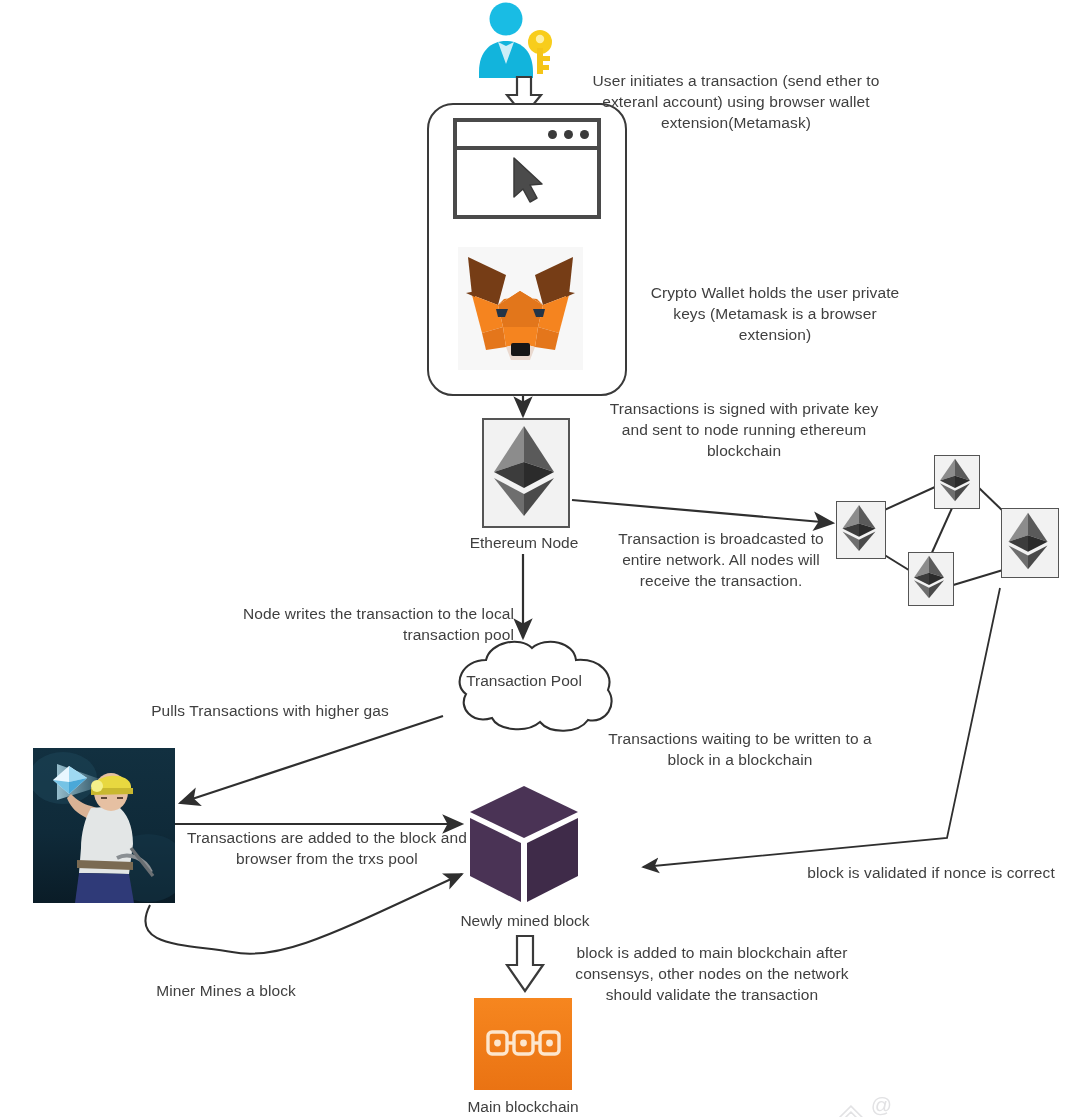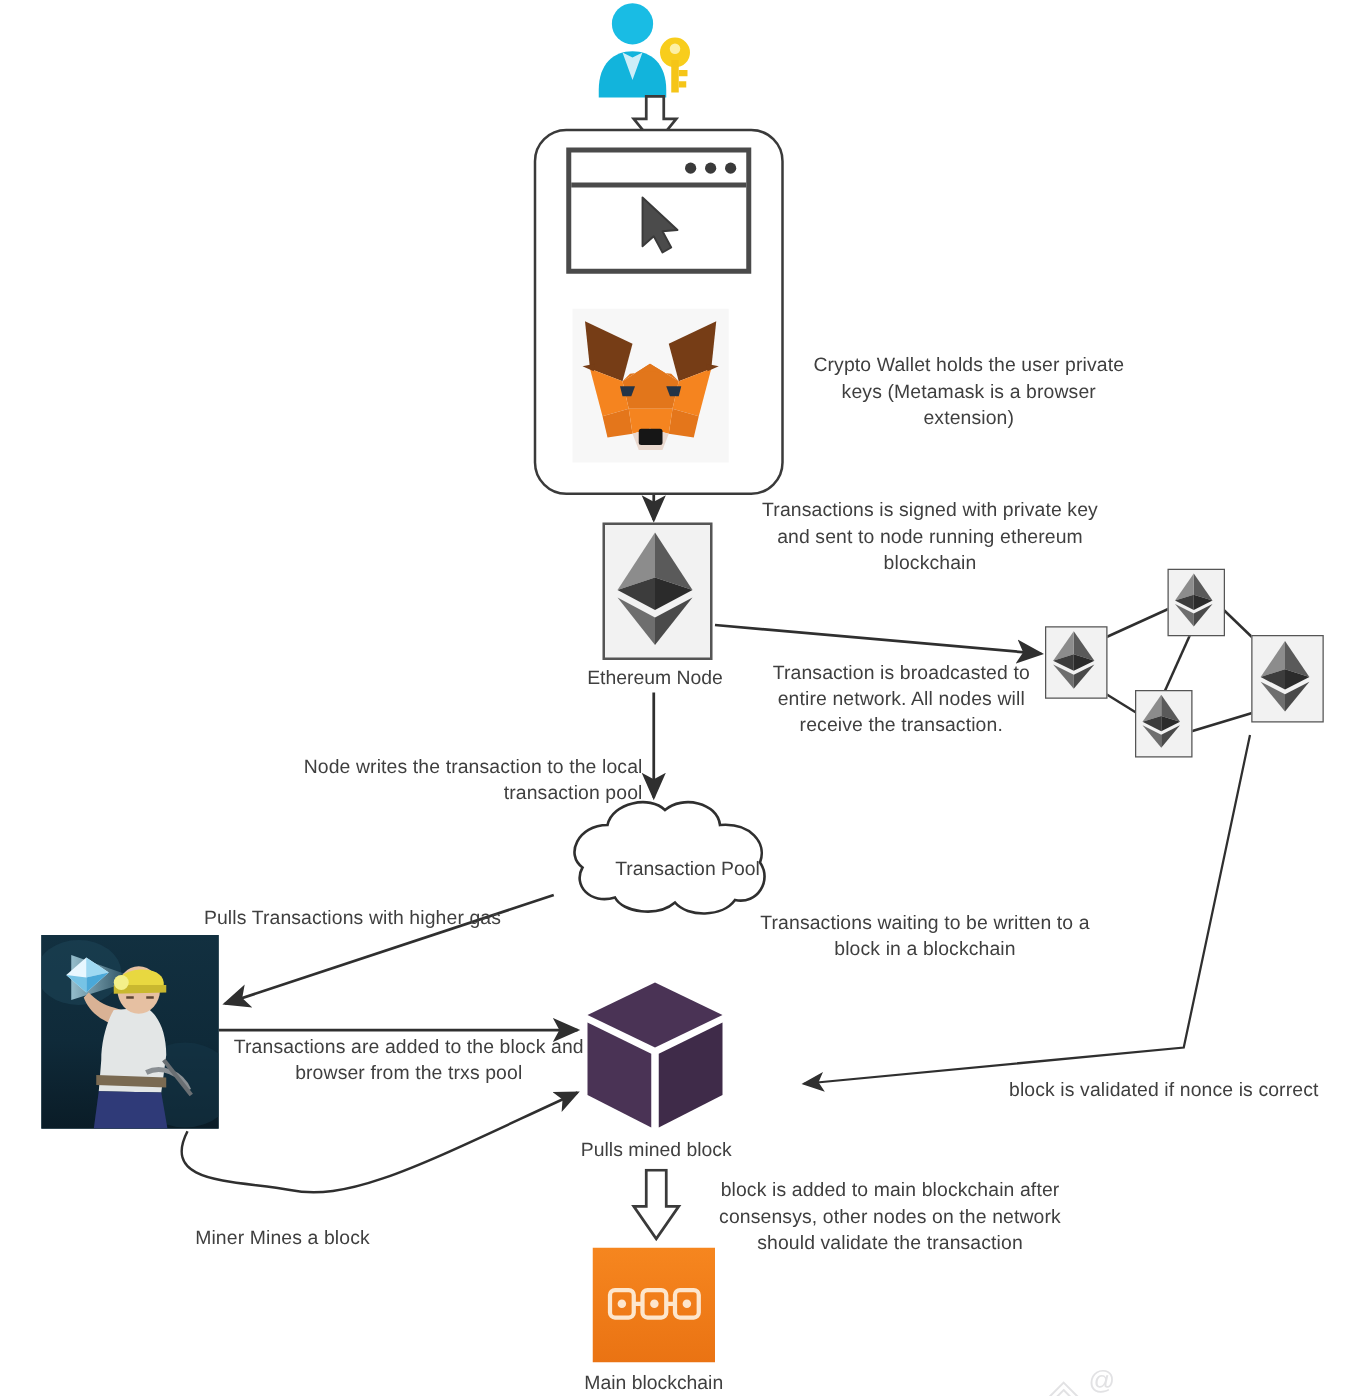--- a/index.html
+++ b/index.html
@@ -196,21 +196,21 @@
   </div>
 
   <div class="node" style="left:428px;top:632px;">
     <svg width="196" height="104" viewBox="0 0 196 104">
       <path d="M58,28 C62,10 92,4 104,16 C118,4 146,10 148,28
                C172,26 186,42 180,58 C190,72 178,92 160,88
                C150,102 122,102 112,90 C98,102 70,98 64,86
                C44,92 30,76 38,62 C24,52 34,28 58,28 Z" fill="#ffffff" stroke="#2f2f2f" stroke-width="2.1"></path>
     </svg>
   </div>
-  <div class="lbl" style="left:472px;top:671px;width:156px;margin-top:15px;">Transaction Pool</div>
+  <div class="lbl" style="left:446px;top:671px;width:156px;">Transaction Pool</div>
 
   <div class="miner" style="left:33px;top:748px;width:142px;height:155px;">
     <svg width="142" height="155" viewBox="0 0 142 155">
       <defs>
         <linearGradient id="cave" x1="0" y1="0" x2="0" y2="1">
           <stop offset="0%" stop-color="#123040"></stop>
           <stop offset="55%" stop-color="#0f2a39"></stop>
           <stop offset="100%" stop-color="#0a1c27"></stop>
         </linearGradient>
         <linearGradient id="beam" x1="0" y1="0" x2="1" y2="0">
@@ -246,21 +246,21 @@
     </svg>
   </div>
 
   <div class="node" style="left:466px;top:782px;">
     <svg width="116" height="124" viewBox="0 0 116 124">
       <polygon points="58,4 112,30 58,56 4,30" fill="#4a3355"></polygon>
       <polygon points="4,36 55,61 55,120 4,94" fill="#4a3355"></polygon>
       <polygon points="112,36 61,61 61,120 112,94" fill="#3f2b49"></polygon>
     </svg>
   </div>
-  <div class="lbl" style="left:447px;top:911px;width:156px;">Pulls mined block</div>
+  <div class="lbl" style="left:447px;top:911px;width:156px;">Newly mined block</div>
 
   <div class="node" style="left:504px;top:935px;">
     <svg width="42" height="58" viewBox="0 0 42 58">
       <path d="M13,1 L29,1 L29,30 L39,30 L21,56 L3,30 L13,30 Z" fill="#ffffff" stroke="#3a3a3a" stroke-width="2.2"></path>
     </svg>
   </div>
 
   <div class="chainbox" style="left:474px;top:998px;width:98px;height:92px;">
     <svg width="98" height="92" viewBox="0 0 98 92">
       <defs>
@@ -279,33 +279,34 @@
       </g>
       <g fill="#fde6cd">
         <circle cx="23.5" cy="45" r="3.4"></circle>
           <circle cx="49.5" cy="45" r="3.4"></circle>
           <circle cx="75.5" cy="45" r="3.4"></circle>
       </g>
     </svg>
   </div>
   <div class="lbl" style="left:445px;top:1097px;width:156px;">Main blockchain</div>
 
+  <div class="cap" style="left:588px;top:70px;width:296px;">User initiates a transaction (send ether to exteranl account) using browser wallet extension(Metamask)</div>
 
   <div class="cap" style="left:640px;top:282px;width:270px;">Crypto Wallet holds the user private keys (Metamask is a browser extension)</div>
 
   <div class="cap" style="left:570px;top:398px;width:290px;padding-left:29px;">Transactions is signed with private key and sent to node running ethereum blockchain</div>
 
   <div class="cap" style="left:607px;top:528px;width:228px;">Transaction is broadcasted to entire network. All nodes will receive the transaction.</div>
 
   <div class="cap" style="left:222px;top:603px;width:292px;text-align:right;">Node writes the transaction to the local transaction pool</div>
 
 
   <div class="cap" style="left:598px;top:728px;width:284px;">Transactions waiting to be written to a block in a blockchain</div>
 
-  <div class="cap" style="left:152px;top:700px;width:260px;margin-top:24px;">Pulls Transactions with higher gas</div>
+  <div class="cap" style="left:140px;top:700px;width:260px;">Pulls Transactions with higher gas</div>
 
   <div class="cap" style="left:182px;top:827px;width:290px;">Transactions are added to the block and browser from the trxs pool</div>
 
   <div class="cap" style="left:132px;top:980px;width:188px;">Miner Mines a block</div>
 
   <div class="cap" style="left:800px;top:862px;width:262px;">block is validated if nonce is correct</div>
 
   <div class="cap" style="left:566px;top:942px;width:292px;">block is added to main blockchain after consensys, other nodes on the network should validate the transaction</div>
 
   <div class="wm" style="left:838px;top:1069px;">

